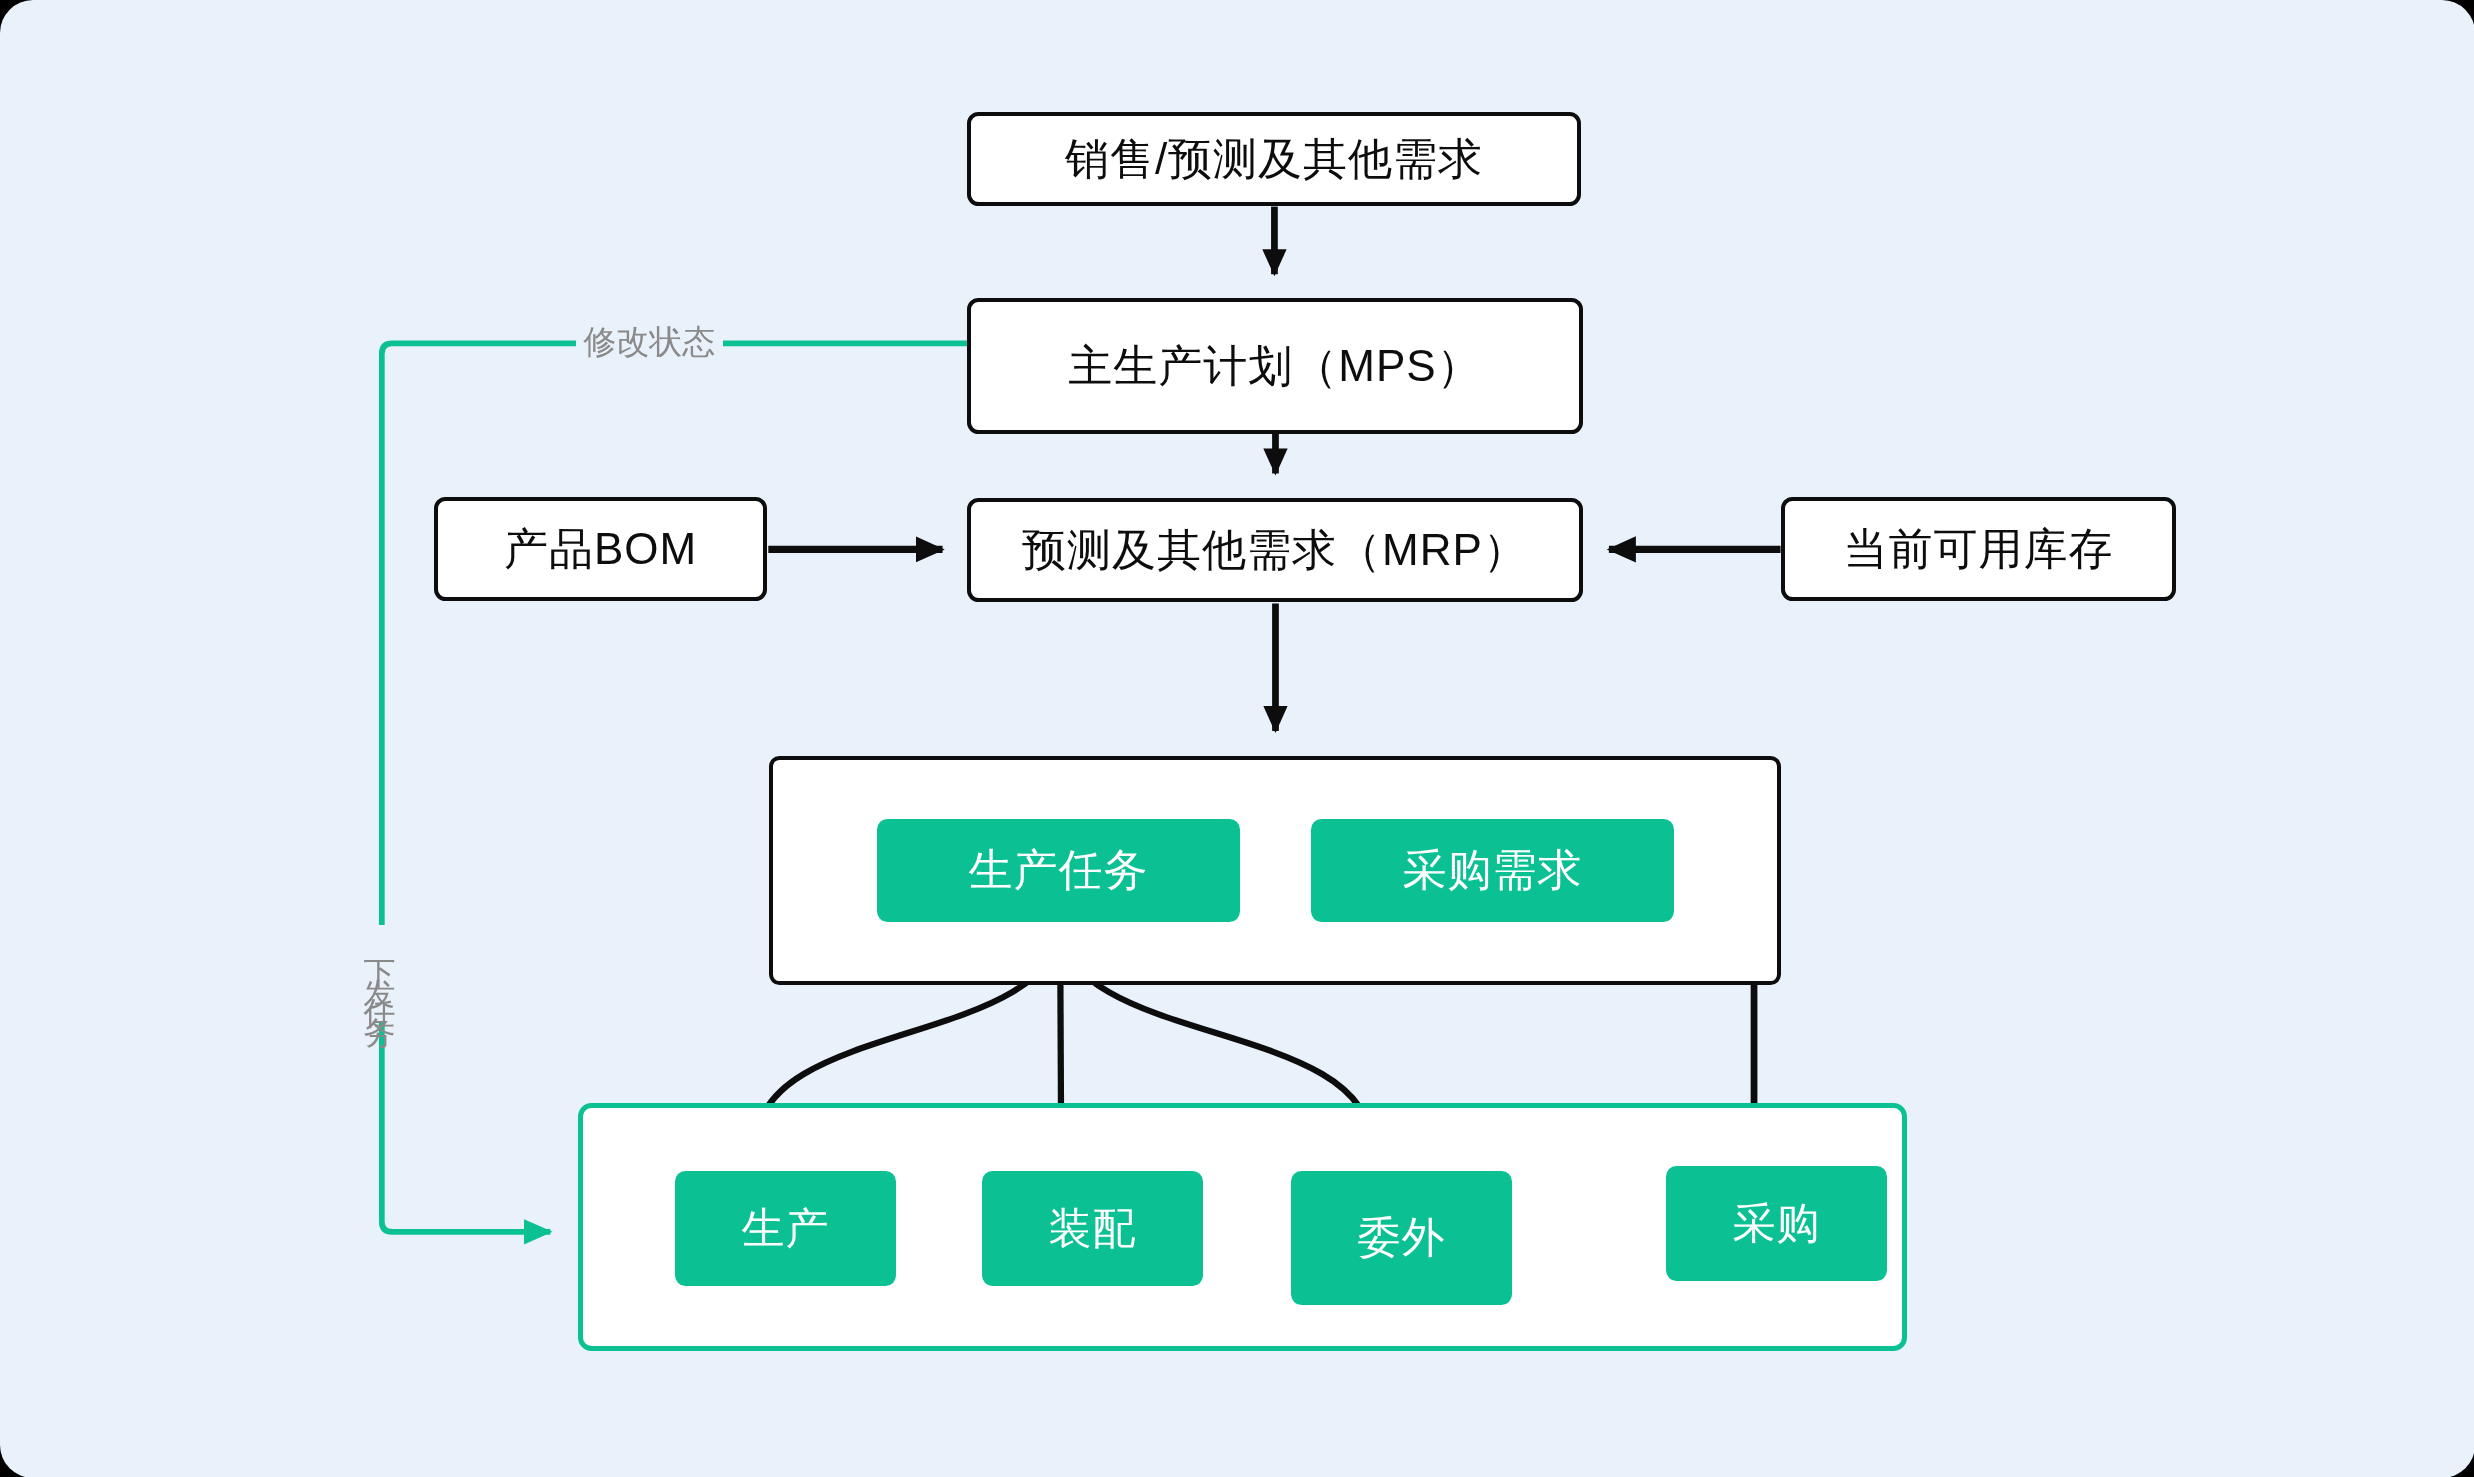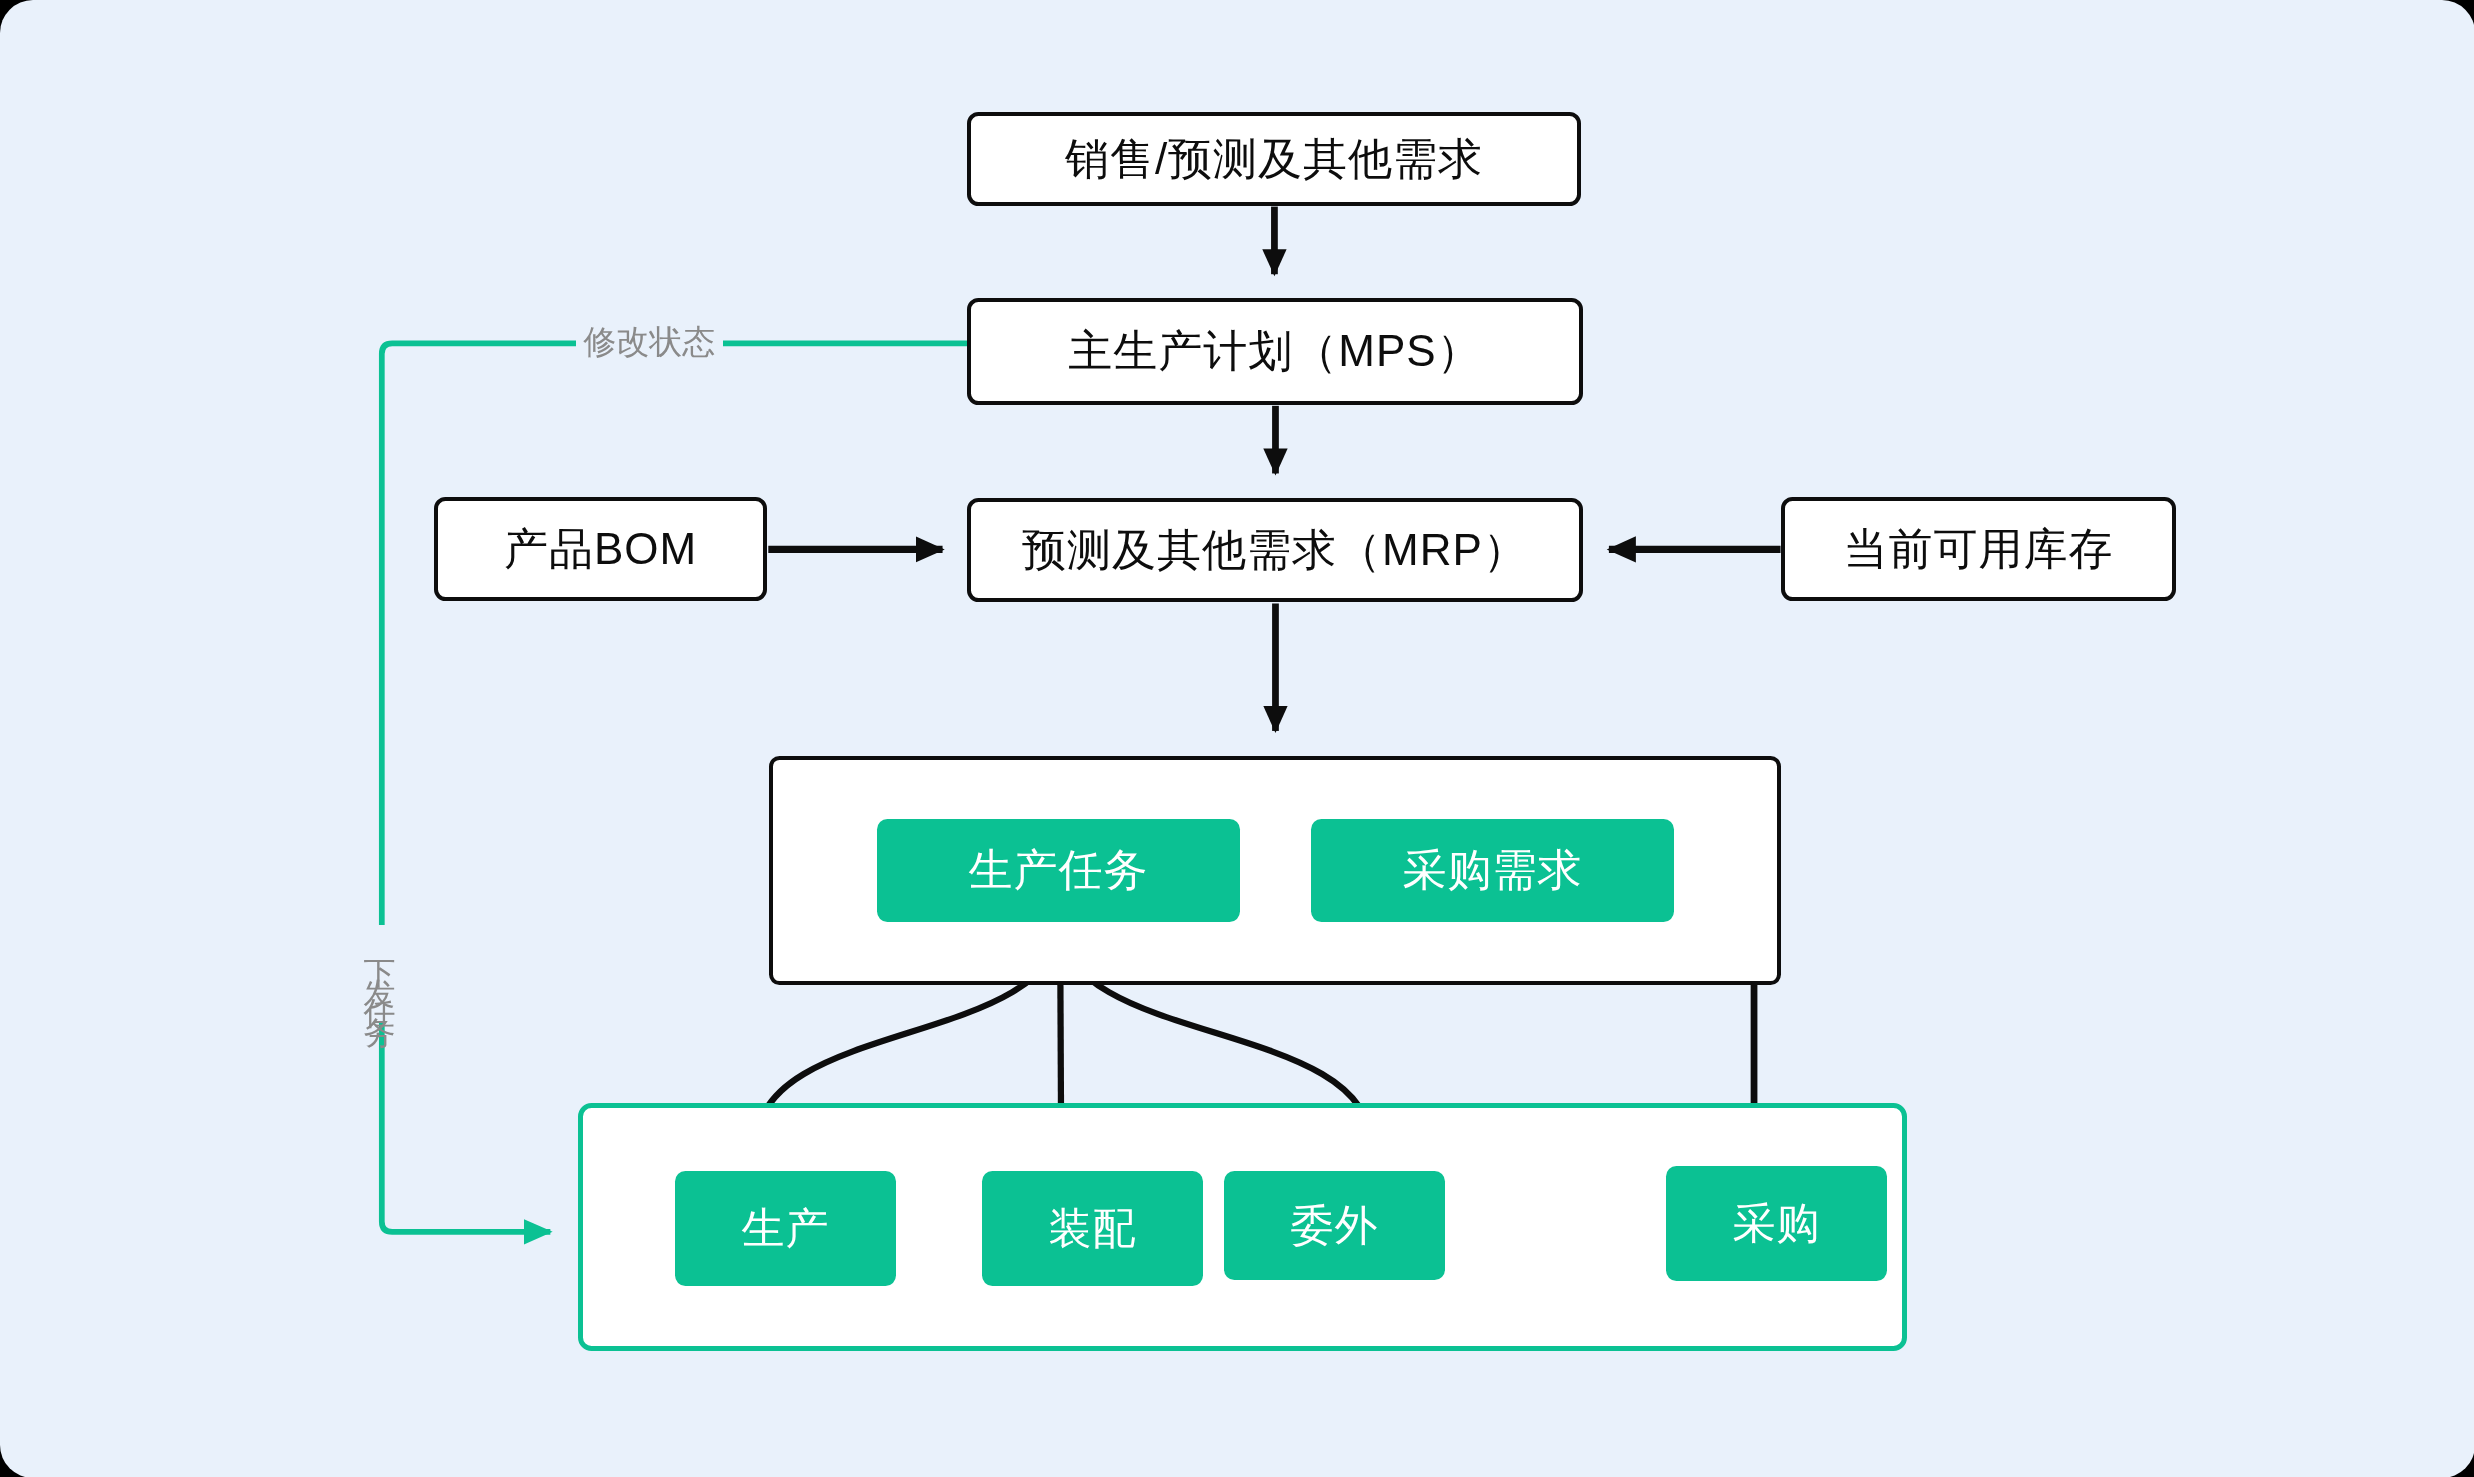--- a/index.html
+++ b/index.html
@@ -21,31 +21,31 @@
               font-size:44px;font-weight:500;letter-spacing:2.1px;}
 
   .edge-label{position:absolute;color:#8A8A8A;background:#E9F1FB;
               font-size:33px;font-weight:500;line-height:1;padding:4.2px 7.3px;
               white-space:nowrap;}
   .edge-label.vertical{writing-mode:vertical-rl;letter-spacing:19px;
                        padding:10.4px 3.1px;font-size:32px;}
 
   
   #n-sales      {left:967px;top:112px;width:614px;height:94px;}
-  #n-mps        {left:967px;top:298px;width:616px;height:107px;}
+  #n-mps        {left:967px;top:298px;width:616px;height:136px;}
   #n-mrp        {left:967px;top:498px;width:616px;height:104px;}
   #n-bom        {left:434px; top:497px;width:333px; height:104px;}
   #n-stock      {left:1781px;top:497px;width:395px; height:104px;}
   #n-frame1     {left:769px;top:756px;width:1012px;height:229px;}
   #n-prodtask   {left:877px;top:819px;width:363px;height:103px;}
   #n-purreq     {left:1311px;top:819px;width:363px;height:103px;}
   #n-frame2     {left:578px;top:1103px;width:1329px;height:248px;}
   #n-prod       {left:645px;top:1171px;width:221px;height:115px;}
   #n-asm        {left:952px;top:1171px;width:221px;height:115px;}
-  #n-out        {left:1194px;top:1171px;width:221px;height:109px;}
+  #n-out        {left:1261px;top:1171px;width:221px;height:134px;}
   #n-pur        {left:1636px;top:1166px;width:221px;height:115px;}
   #n-planned    {left:279px; top:704px;width:223px;height:103px;}
 
   #lbl-modify   {left:576px;top:321px;}
   #lbl-dispatch {left:361px;top:925px;}
 </style>
 </head>
 <body>
 
 <div class="stage">

